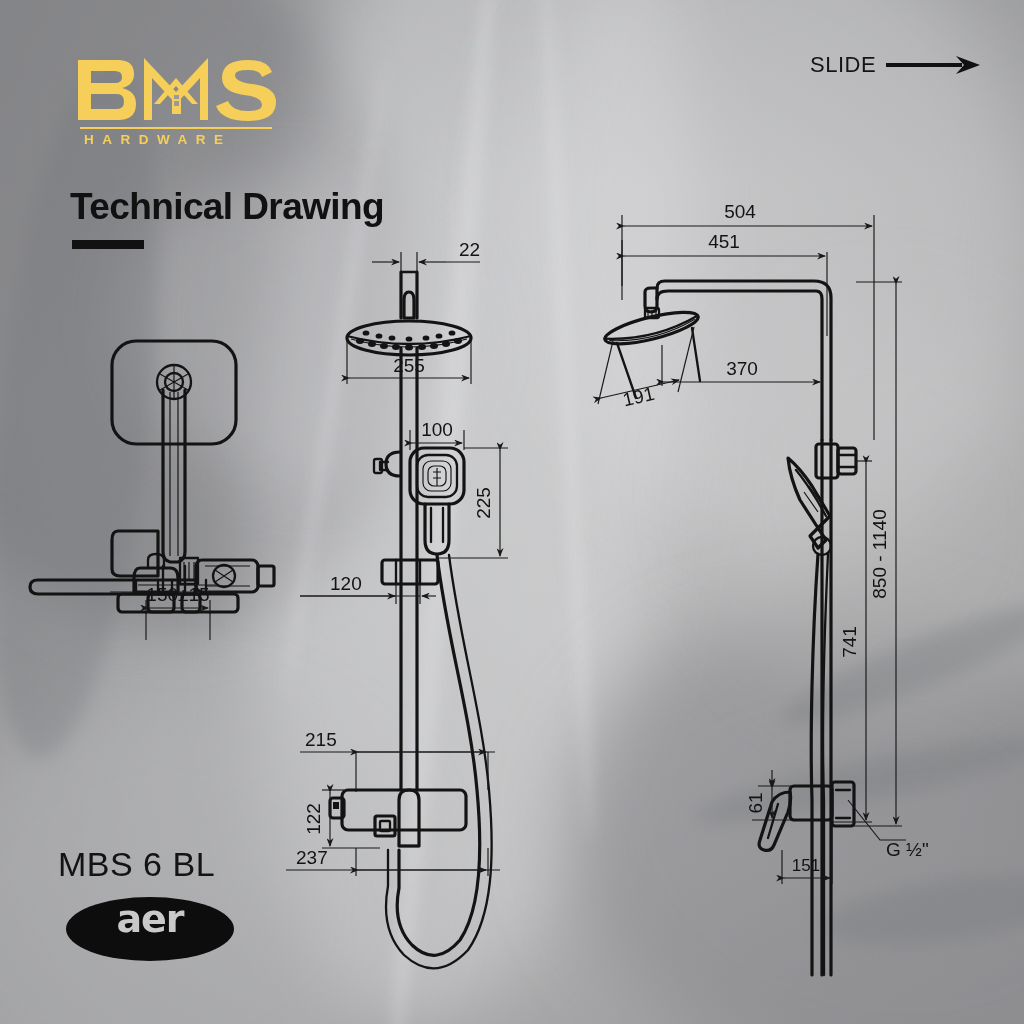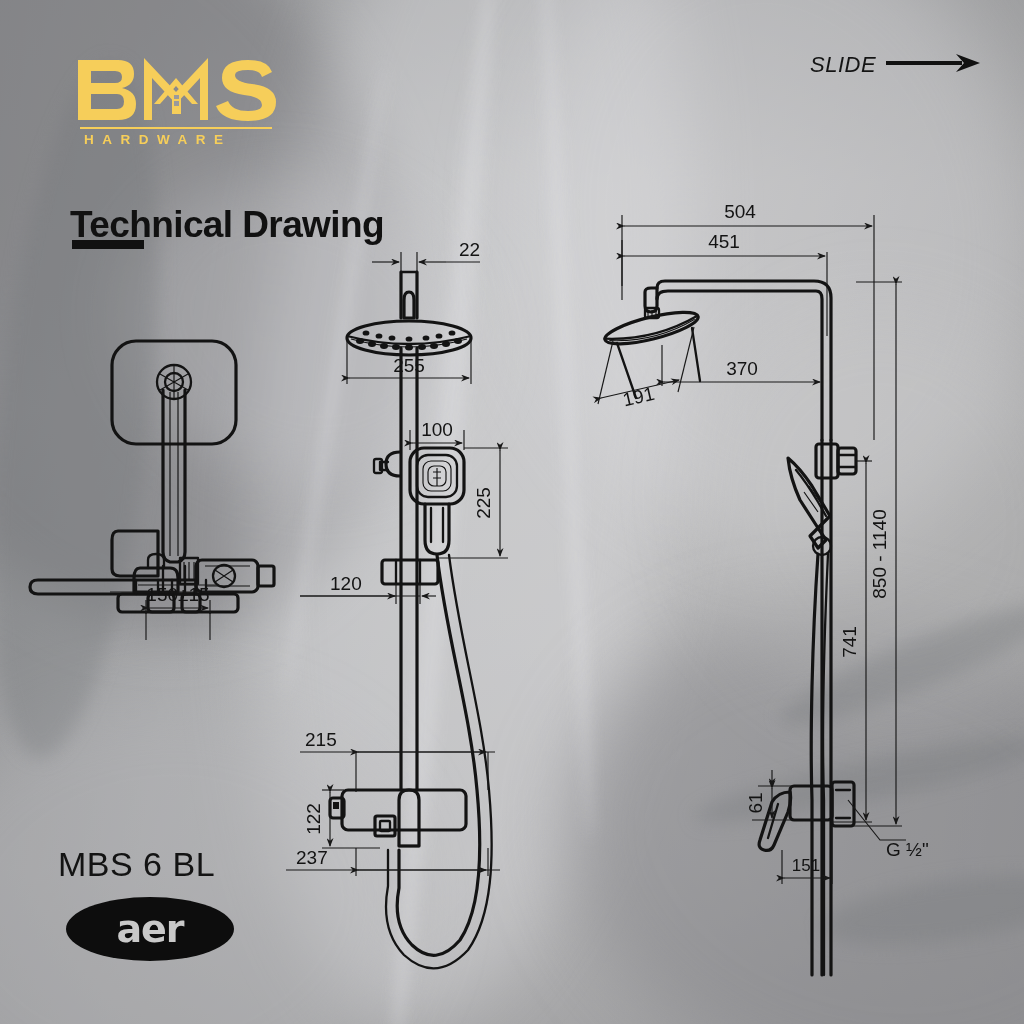--- a/index.html
+++ b/index.html
@@ -45,35 +45,35 @@
   .logo-sub{
     font-size:13.5px;letter-spacing:8.5px;color:#f6ce5a;font-weight:bold;
     margin-top:2px;padding-left:4px;text-align:right;
   }
   .logo-rule{height:2px;background:#f6ce5a;width:185px;margin-top:1px;margin-bottom:3px;}
   #logo svg{position:absolute;left:0;top:0;}
 
   
   #title{
     position:absolute;left:70px;top:186px;
-    font-size:37px;font-weight:bold;color:#111;letter-spacing:-0.6px;margin-top:18px;
+    font-size:37px;font-weight:bold;color:#111;letter-spacing:-0.6px;
   }
   #title-rule{position:absolute;left:72px;top:240px;width:72px;height:9px;background:#111;}
 
-  #slide-wrap{position:absolute;left:810px;top:52px;display:flex;gap:10px;font-style:italic;}
+  #slide-wrap{position:absolute;left:810px;top:52px;display:flex;align-items:center;gap:10px;}
   #slide-label{font-size:22px;color:#141414;letter-spacing:0.5px;}
 
   #model{
     position:absolute;left:58px;top:845px;
     font-size:34px;color:#131313;letter-spacing:0.5px;text-align:center;
   }
   #aer{position:absolute;left:66px;top:897px;width:168px;height:64px;}
   #aer .oval{
     width:168px;height:64px;border-radius:50%;background:#0d0d0d;
-    display:flex;align-items:center;justify-content:center;
+    display:flex;align-items:flex-start;justify-content:center;
   }
   #aer .word{
     color:#c9c9c9;font-size:38px;font-weight:bold;letter-spacing:-1px;
     font-family:"DejaVu Sans", sans-serif;
   }
 
   
   #drawing{position:absolute;left:0;top:0;width:1024px;height:1024px;}
   .ln{stroke:#131313;fill:none;}
   .thick{stroke-width:3.2;stroke-linejoin:round;stroke-linecap:round;}

